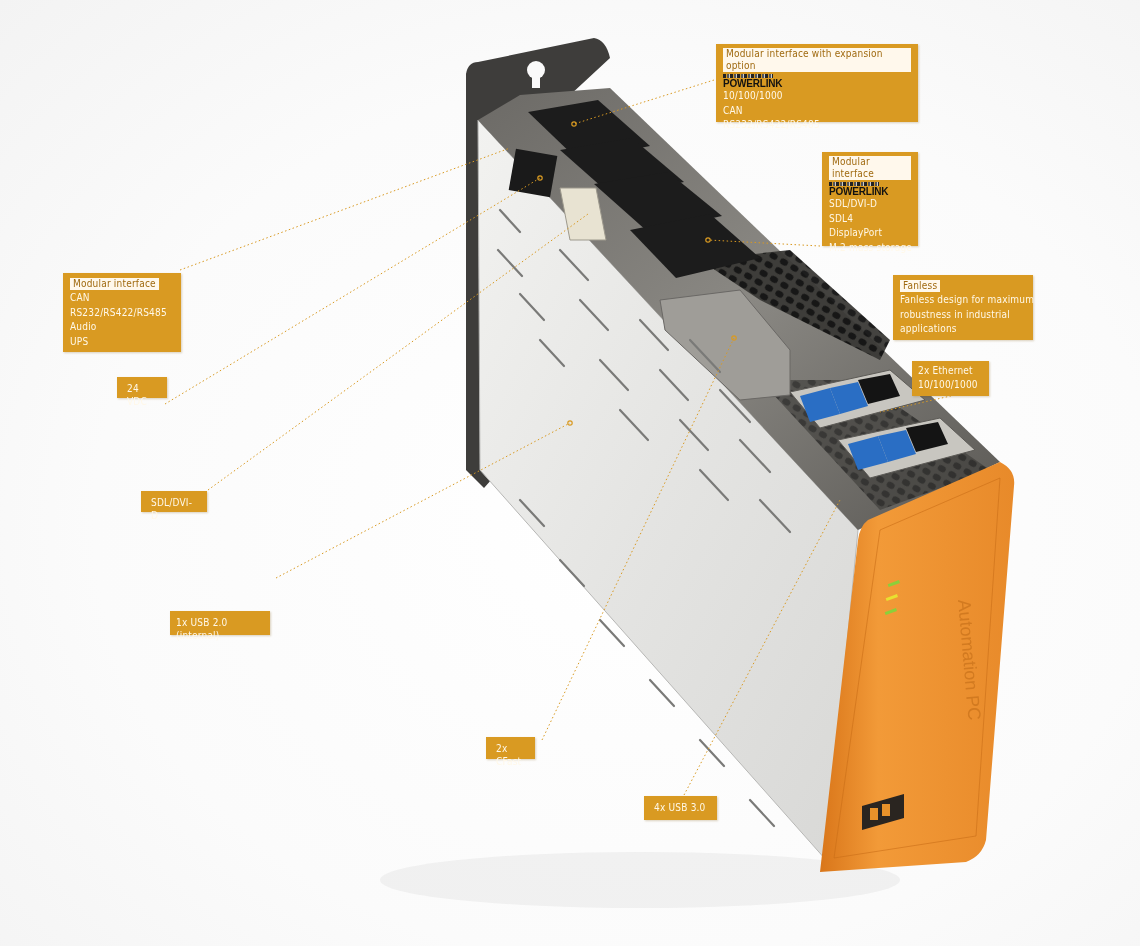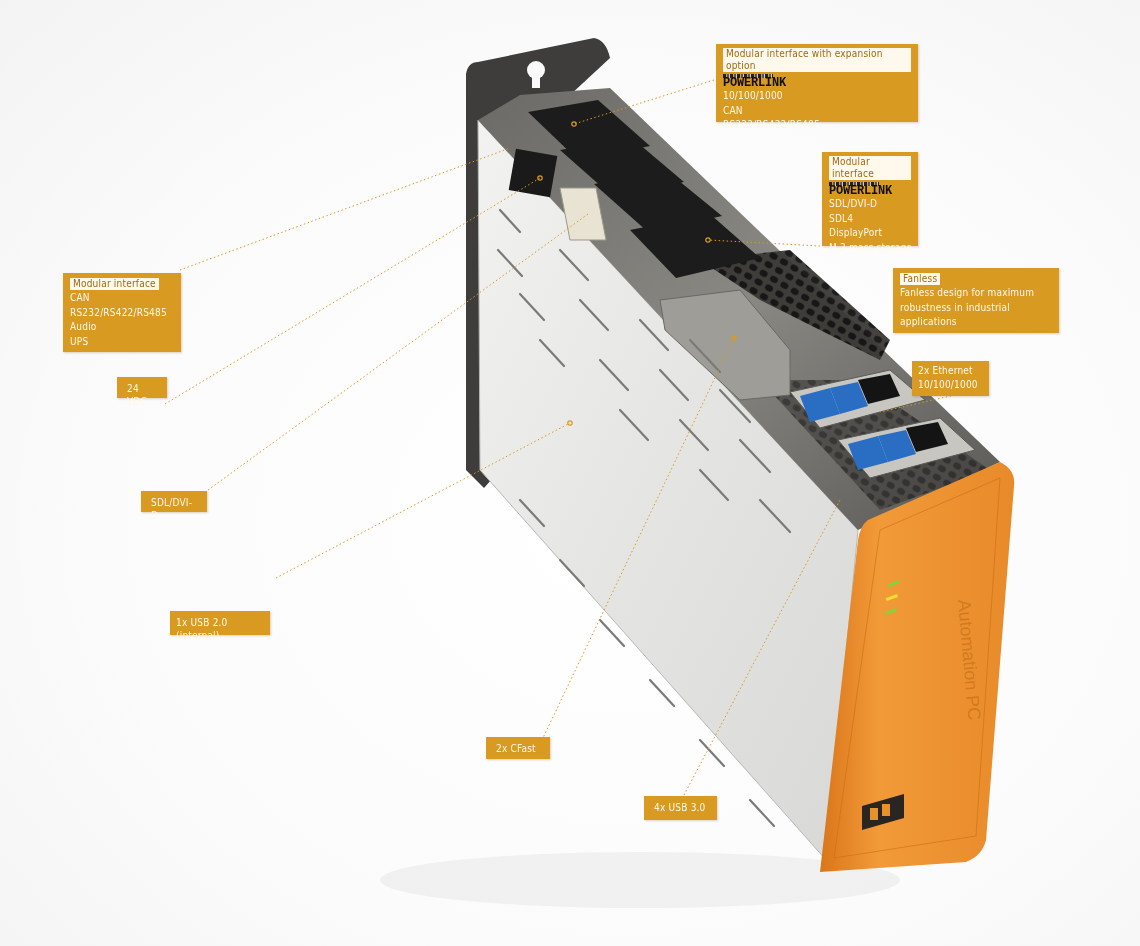--- a/index.html
+++ b/index.html
@@ -31,22 +31,22 @@
   }
   .callout .line { display: block; white-space: nowrap; }
   .callout .pl-logo {
     display: block; margin: 1px 0 0 0;
   }
   .callout .pl-top {
     display: block; height: 4px; width: 50px;
     background: repeating-linear-gradient(90deg, #222 0 3px, #d99a22 3px 4px, #555 4px 6px, #ccc 6px 7px);
   }
   .callout .pl-text {
-    display: block; color: #111; font-weight: bold; font-size: 12px; line-height: 11px;
-    font-family: Liberation Mono, monospace; letter-spacing: -0.2px;
+    display: block; color: #111; font-weight: bold; font-size: 10px; line-height: 11px;
+    font-family: Liberation Sans, sans-serif; letter-spacing: -0.2px;
   }
   .callout.single { padding: 5px 10px; font-size: 10px; line-height: 13px; }
 </style>
 </head>
 <body>
 
 <svg id="scene" viewBox="0 0 1140 946" xmlns="http://www.w3.org/2000/svg">
   <defs>
     <linearGradient id="sideGrad" x1="0" y1="0" x2="1" y2="1">
       <stop offset="0" stop-color="#f2f2f0"></stop>
@@ -186,21 +186,21 @@
   <span class="pl-logo">
     <span class="pl-top"></span>
     <span class="pl-text">POWERLINK</span>
   </span>
   <span class="line">SDL/DVI-D</span>
   <span class="line">SDL4</span>
   <span class="line">DisplayPort</span>
   <span class="line">M.2 mass storage</span>
 </div>
 
-<div class="callout" style="left:893px; top:268px; width:166px; height:65px;">
+<div class="callout" style="left:893px; top:275px; width:140px; height:65px;">
   <span class="title">Fanless</span>
   <span class="line">Fanless design for maximum</span>
   <span class="line">robustness in industrial</span>
   <span class="line">applications</span>
 </div>
 
 <div class="callout" style="left:912px; top:361px; width:77px; height:35px; padding:3px 6px;">
   <span class="line">2x Ethernet</span>
   <span class="line">10/100/1000</span>
 </div>
@@ -218,19 +218,19 @@
 </div>
 
 <div class="callout single" style="left:141px; top:491px; width:66px; height:21px;">
   <span>SDL/DVI-D</span>
 </div>
 
 <div class="callout single" style="left:170px; top:578px; width:100px; height:24px; padding:5px 6px;margin-top:33px;">
   <span>1x USB 2.0 (internal)</span>
 </div>
 
-<div class="callout single" style="left:486px; top:737px; width:64px; height:22px;">
+<div class="callout single" style="left:486px; top:737px; width:49px; height:22px;">
   <span>2x CFast</span>
 </div>
 
 <div class="callout single" style="left:644px; top:796px; width:73px; height:24px;">
   <span>4x USB 3.0</span>
 </div>
 
 </body></html>

